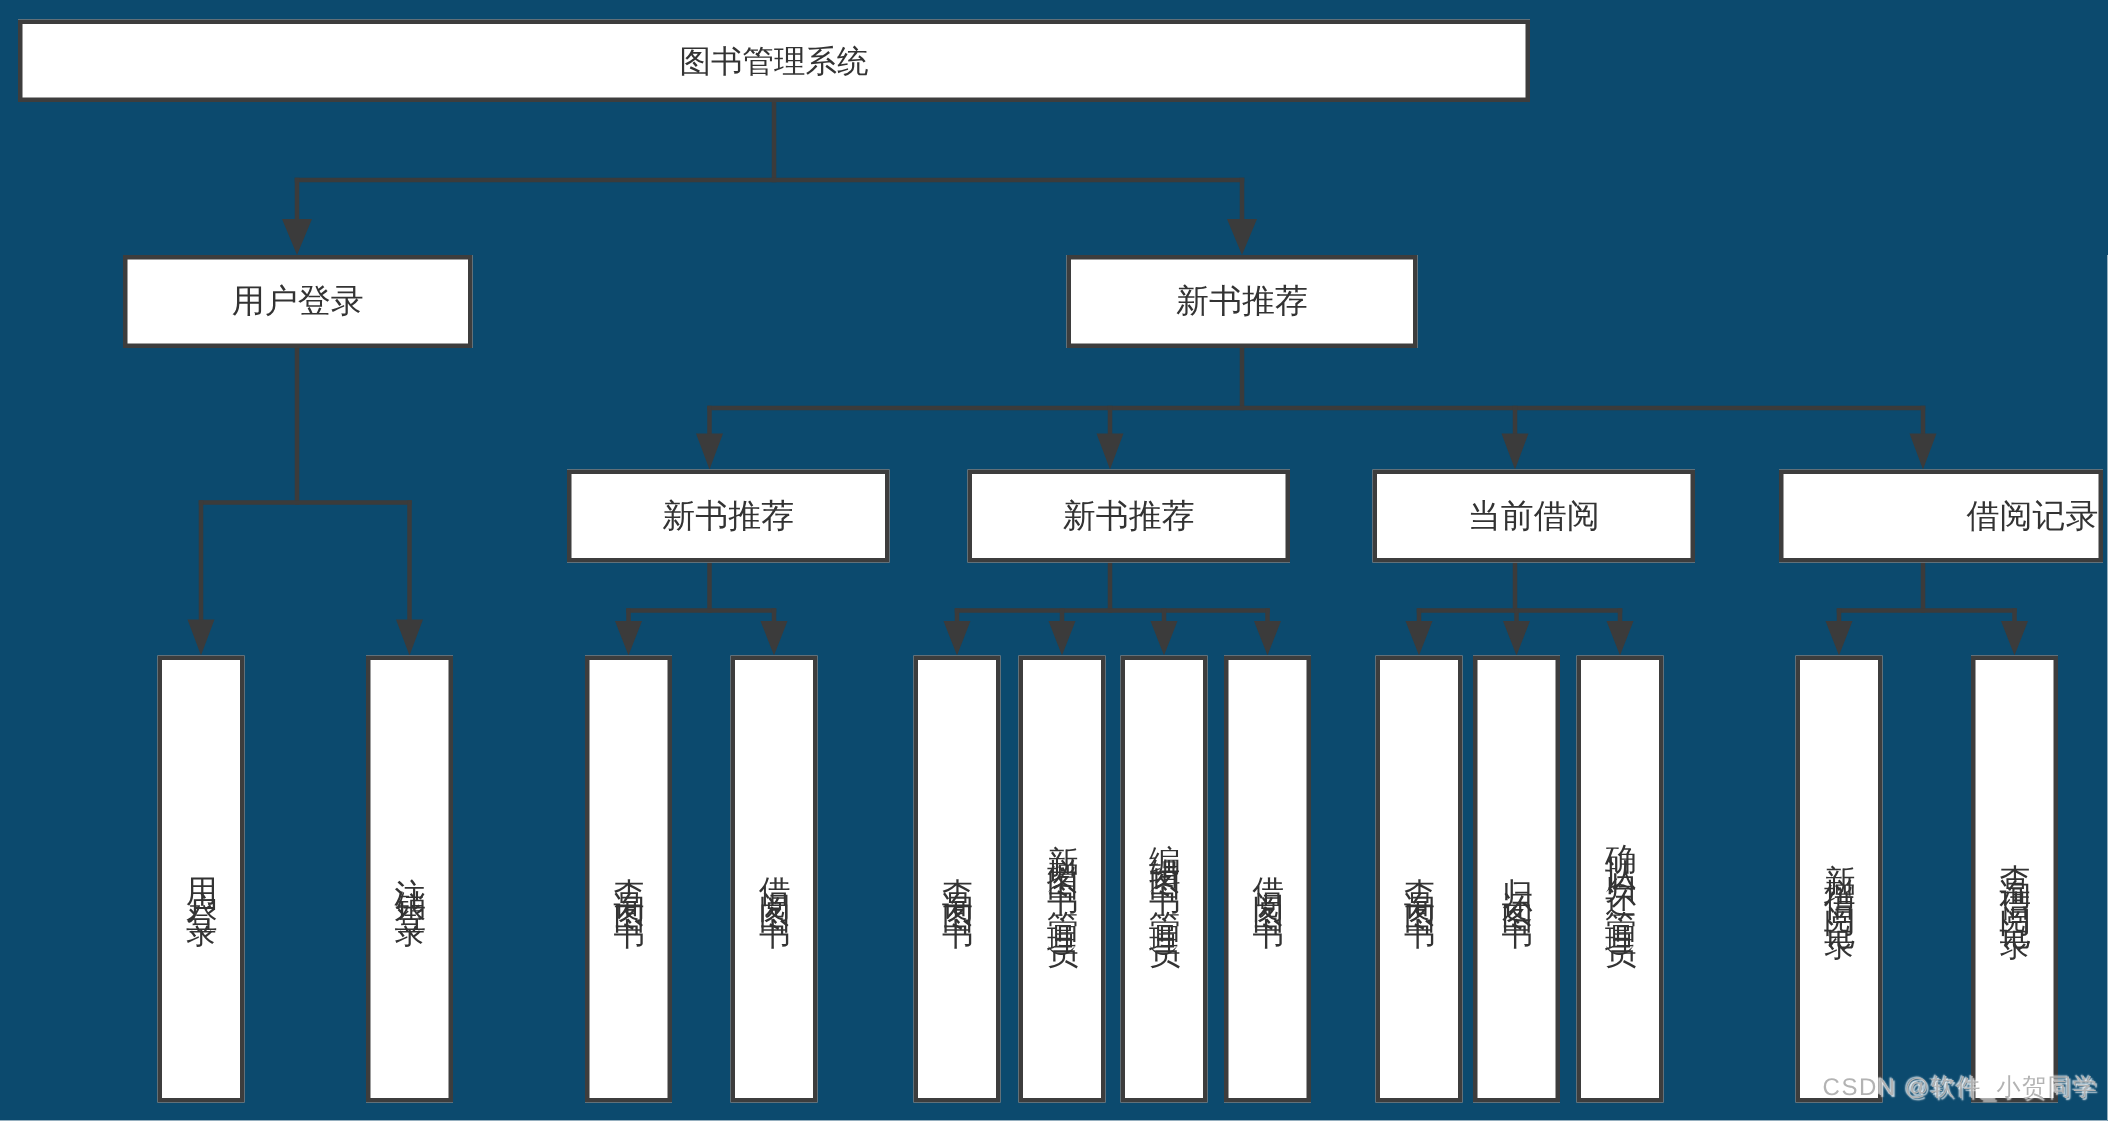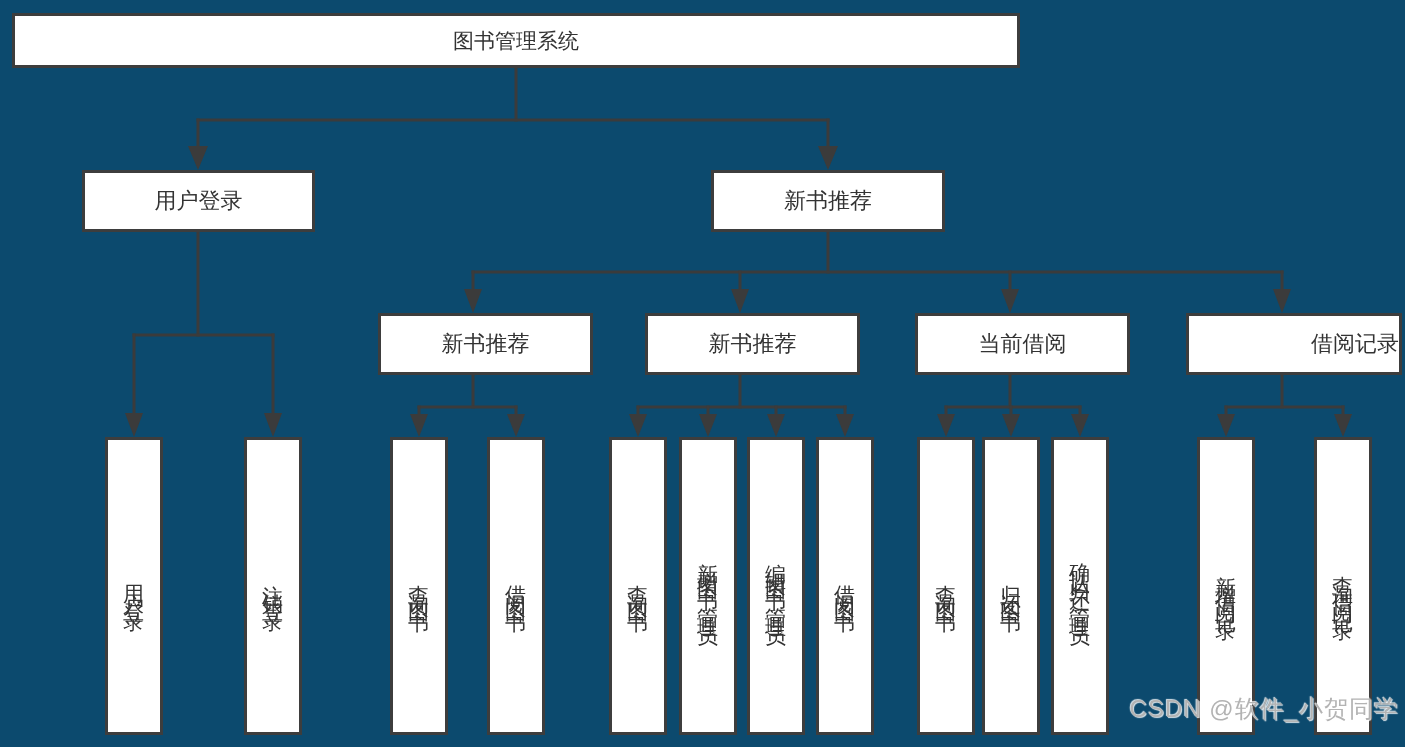--- a/index.html
+++ b/index.html
@@ -56,23 +56,23 @@
   #connectors {
     position: absolute;
     left: 0; top: 0;
     width: 1405px; height: 747px;
     z-index: 0;
   }
   .box { z-index: 1; }
   #watermark {
     position: absolute;
     right: 6px;
-    top: 693px;
+    top: 715px;
     z-index: 3;
-    font-size: 24px;
+    font-size: 16px;
     color: #b3b3b3;
     letter-spacing: 1px;
     text-shadow: 1px 1px 1px rgba(255,255,255,0.85), -1px -1px 1px rgba(255,255,255,0.85);
     white-space: nowrap;
   }
   line    { stroke: #3b3b3b; stroke-width: 3; }
   polygon { fill: #3b3b3b; }
 </style>
 </head>
 <body>

